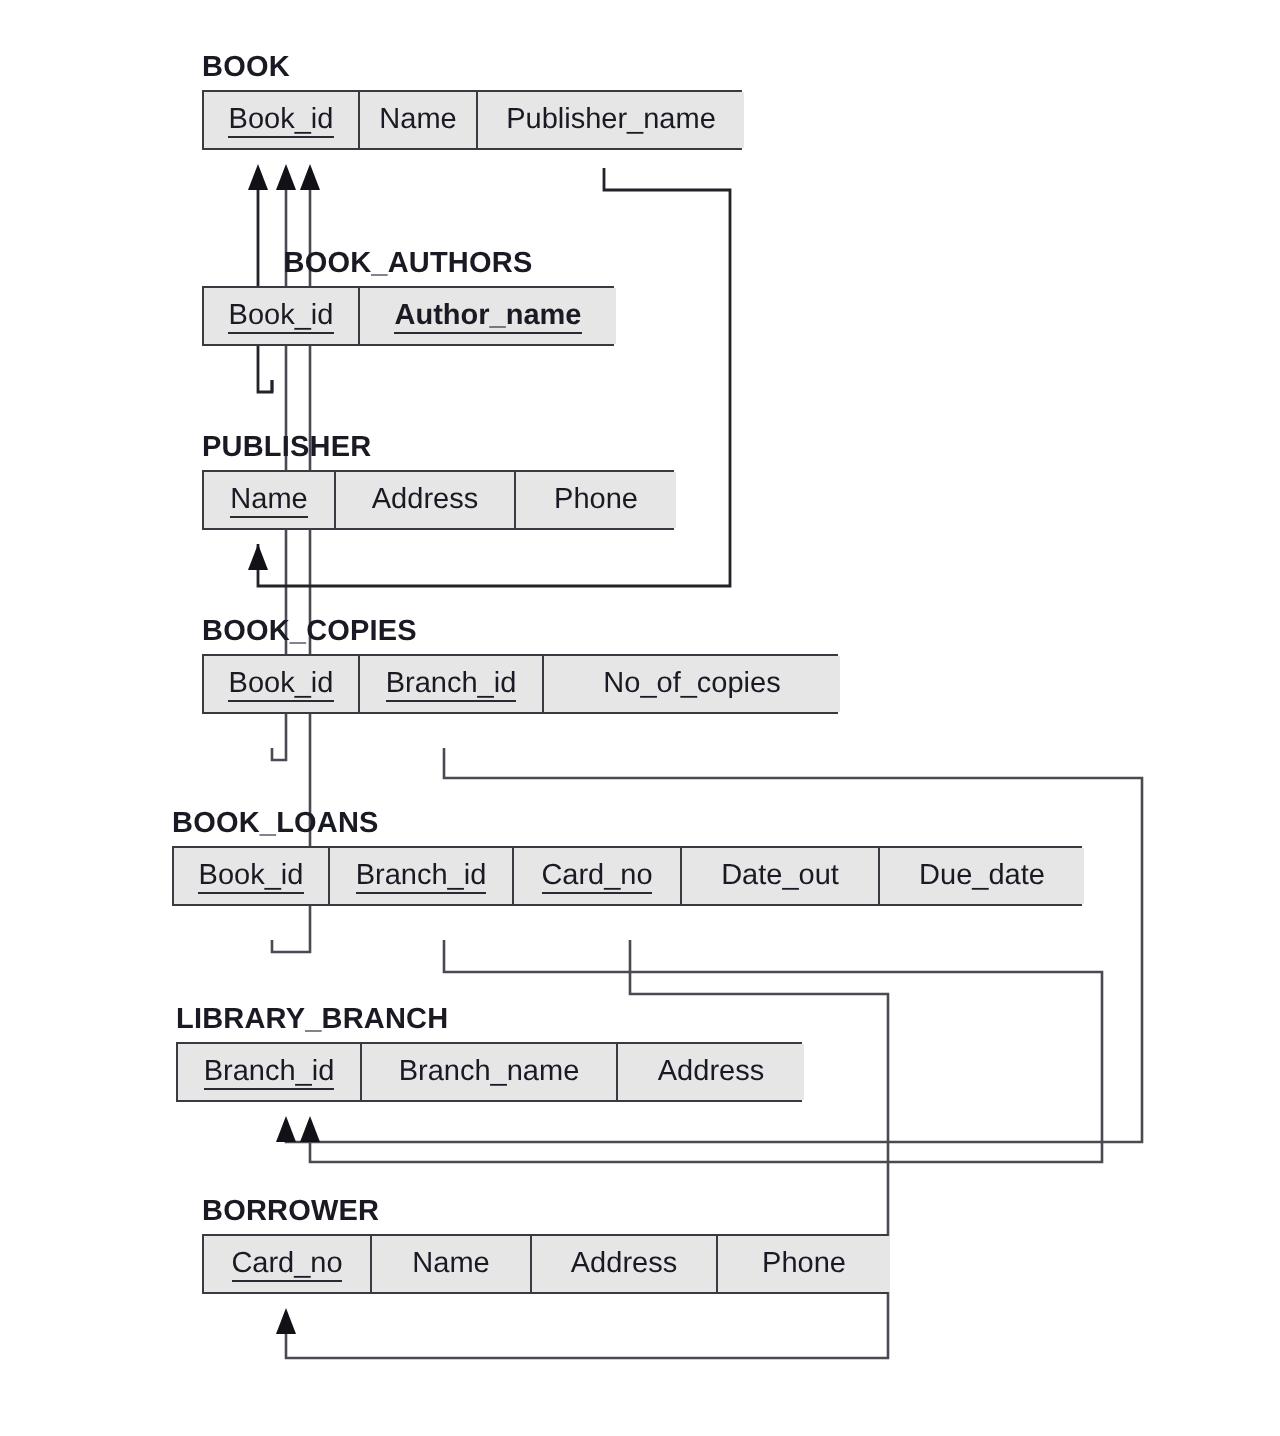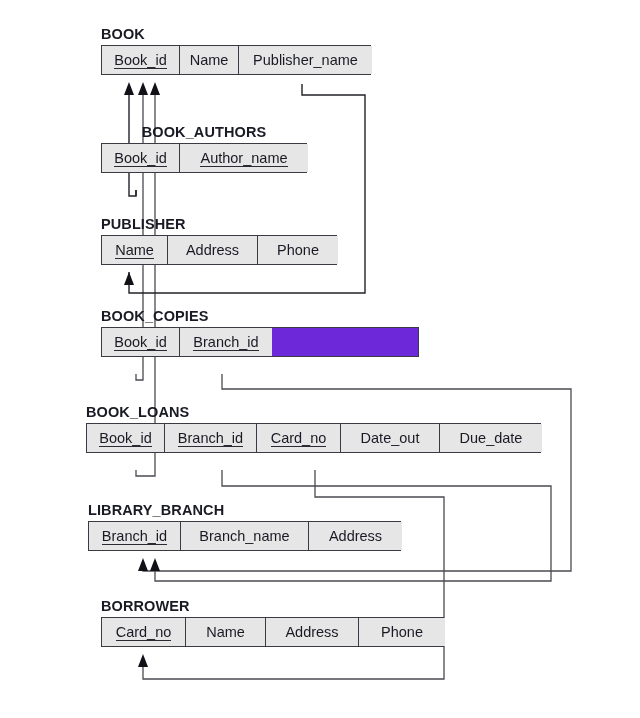--- a/index.html
+++ b/index.html
@@ -129,21 +129,21 @@
         </div>
     </div>
   </div>
 
   <div class="relation" id="rel-book_authors" style="left: 101px; top: 124px; text-align: center;">
     <div class="rel-title">BOOK_AUTHORS</div>
     <div class="rel-row" style="width: 206px;">
       <div class="attr pk" style="width: 78px; flex: 0 0 78px;">
           <span class="nm">Book_id</span>
         </div>
-      <div class="attr pk" style="width: 128px; flex: 0 0 128px;">
+      <div class="attr pk" style="width: 128px; flex: 0 0 128px; font-weight: bold;">
           <span class="nm">Author_name</span>
         </div>
     </div>
   </div>
 
   <div class="relation" id="rel-publisher" style="left: 101px; top: 216px;">
     <div class="rel-title">PUBLISHER</div>
     <div class="rel-row" style="width: 236px;">
       <div class="attr pk" style="width: 66px; flex: 0 0 66px;">
           <span class="nm">Name</span>
@@ -159,20 +159,23 @@
 
   <div class="relation" id="rel-book_copies" style="left: 101px; top: 308px;">
     <div class="rel-title">BOOK_COPIES</div>
     <div class="rel-row" style="width: 318px;">
       <div class="attr pk" style="width: 78px; flex: 0 0 78px;">
           <span class="nm">Book_id</span>
         </div>
       <div class="attr pk" style="width: 92px; flex: 0 0 92px;">
           <span class="nm">Branch_id</span>
         </div>
+      <div class="attr" style="width: 148px; flex: 0 0 148px;">
+          <span class="nm">No_of_copies</span>
+        </div>
     </div>
   </div>
 
   <div class="relation" id="rel-book_loans" style="left: 86px; top: 404px;">
     <div class="rel-title">BOOK_LOANS</div>
     <div class="rel-row" style="width: 455px;">
       <div class="attr pk" style="width: 78px; flex: 0 0 78px;">
           <span class="nm">Book_id</span>
         </div>
       <div class="attr pk" style="width: 92px; flex: 0 0 92px;">

